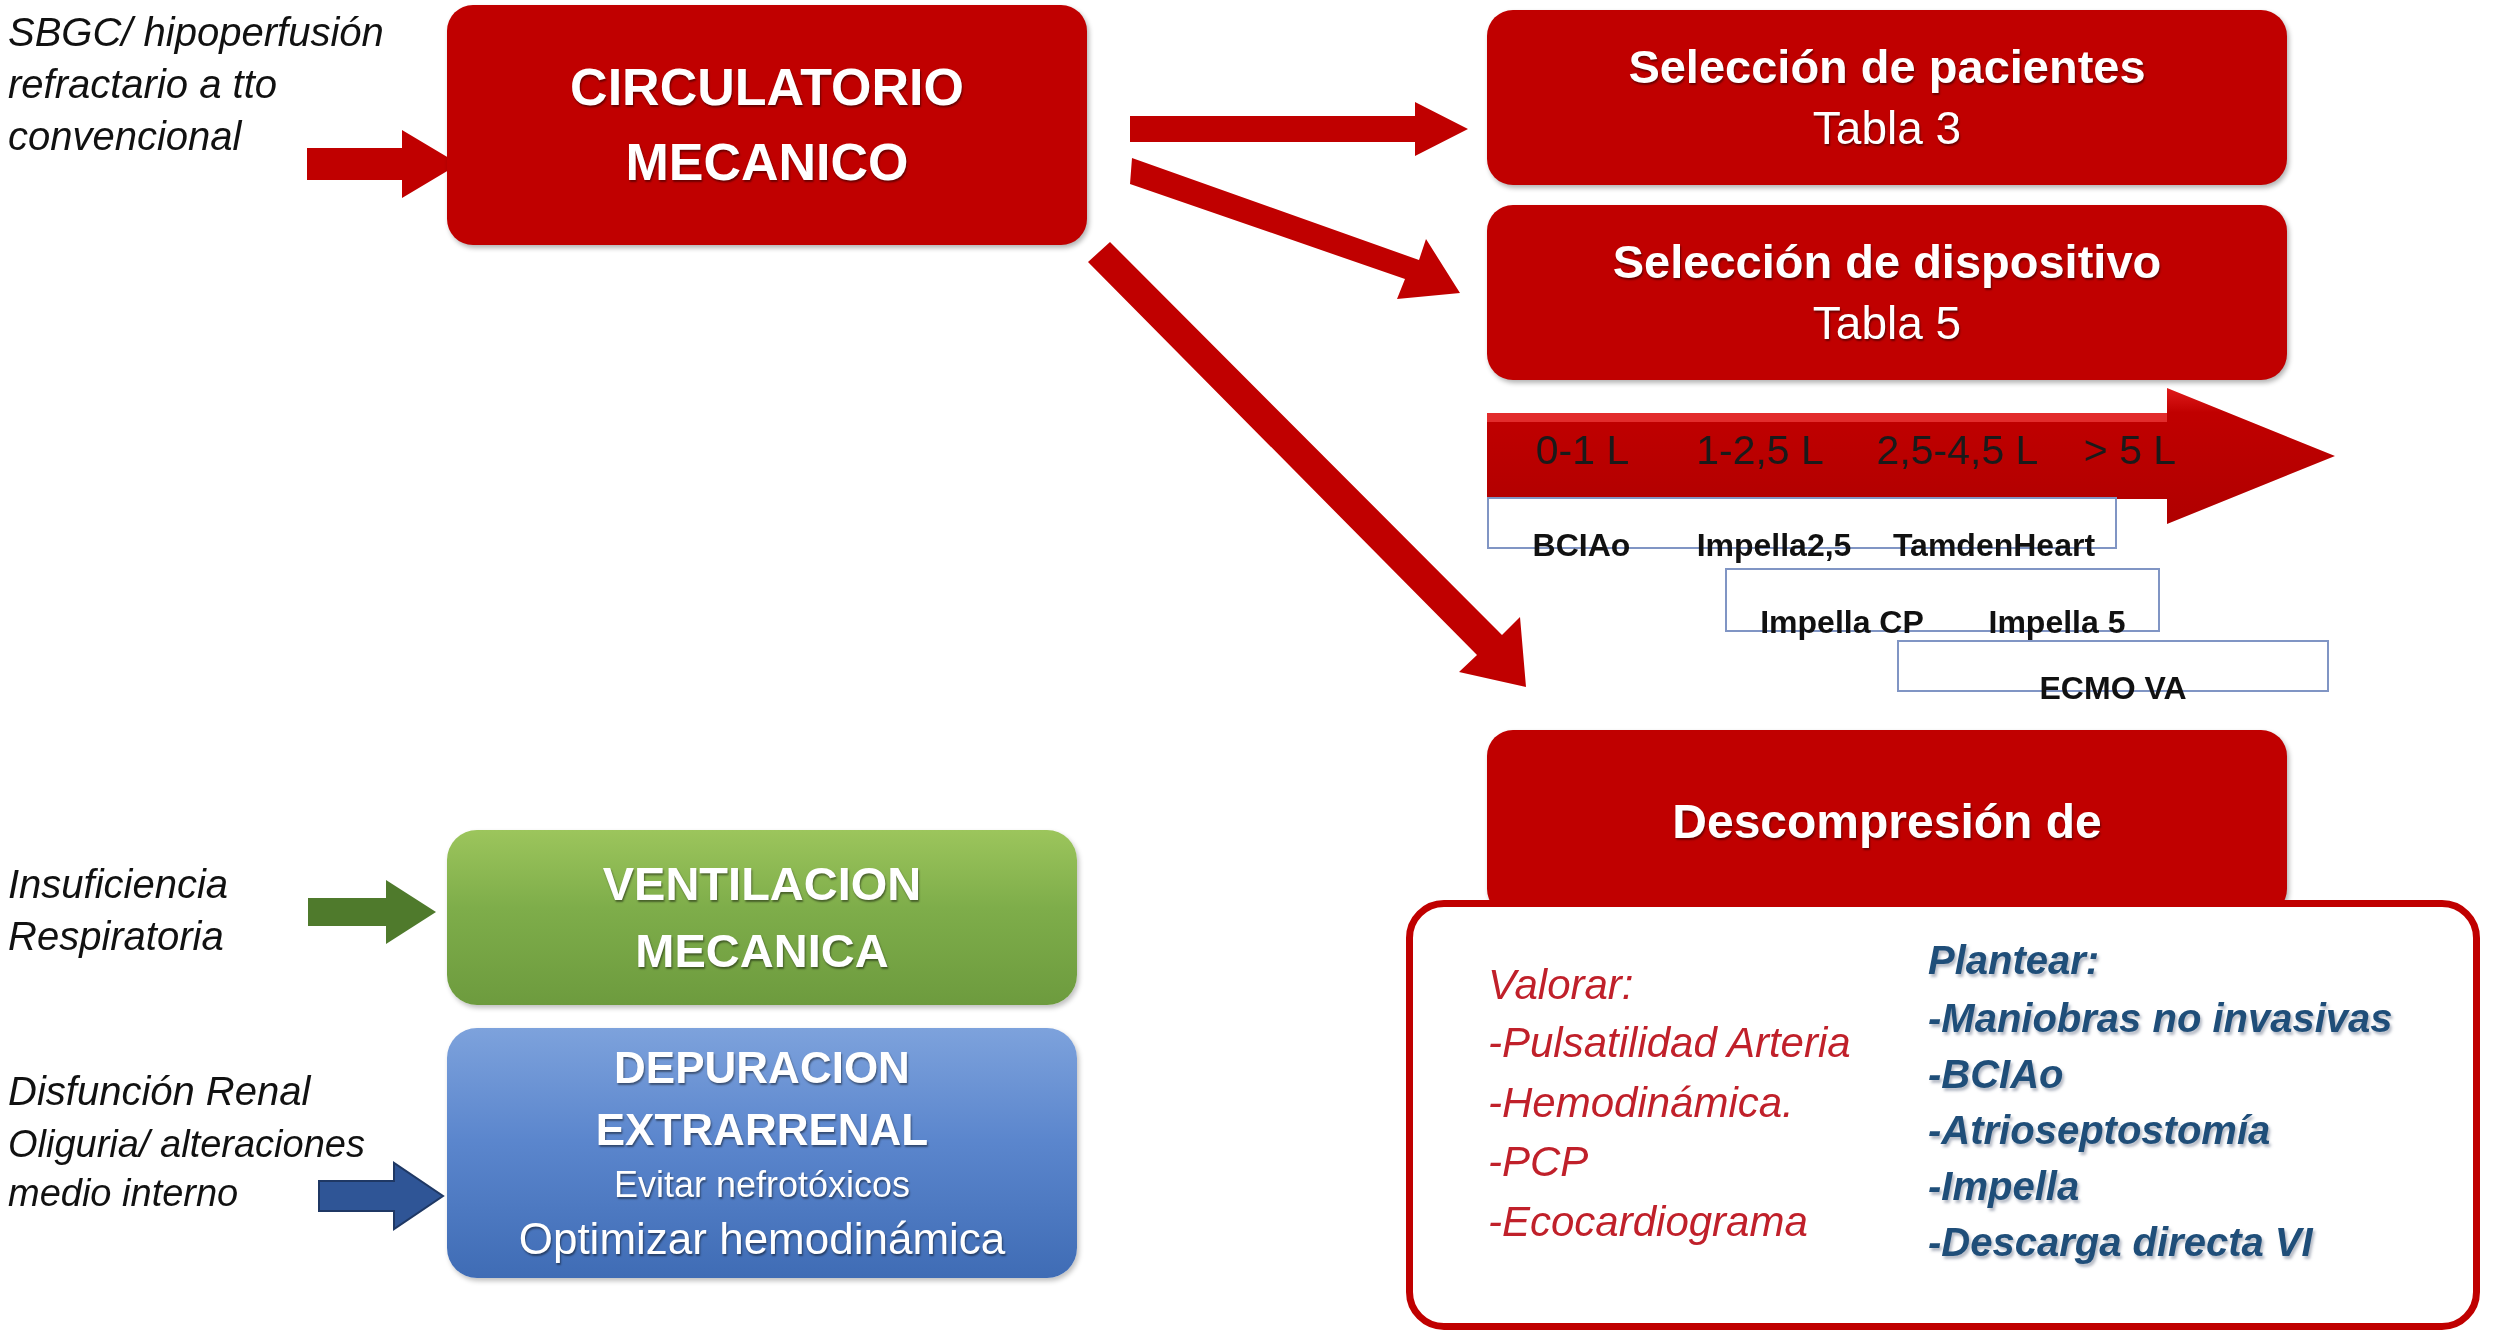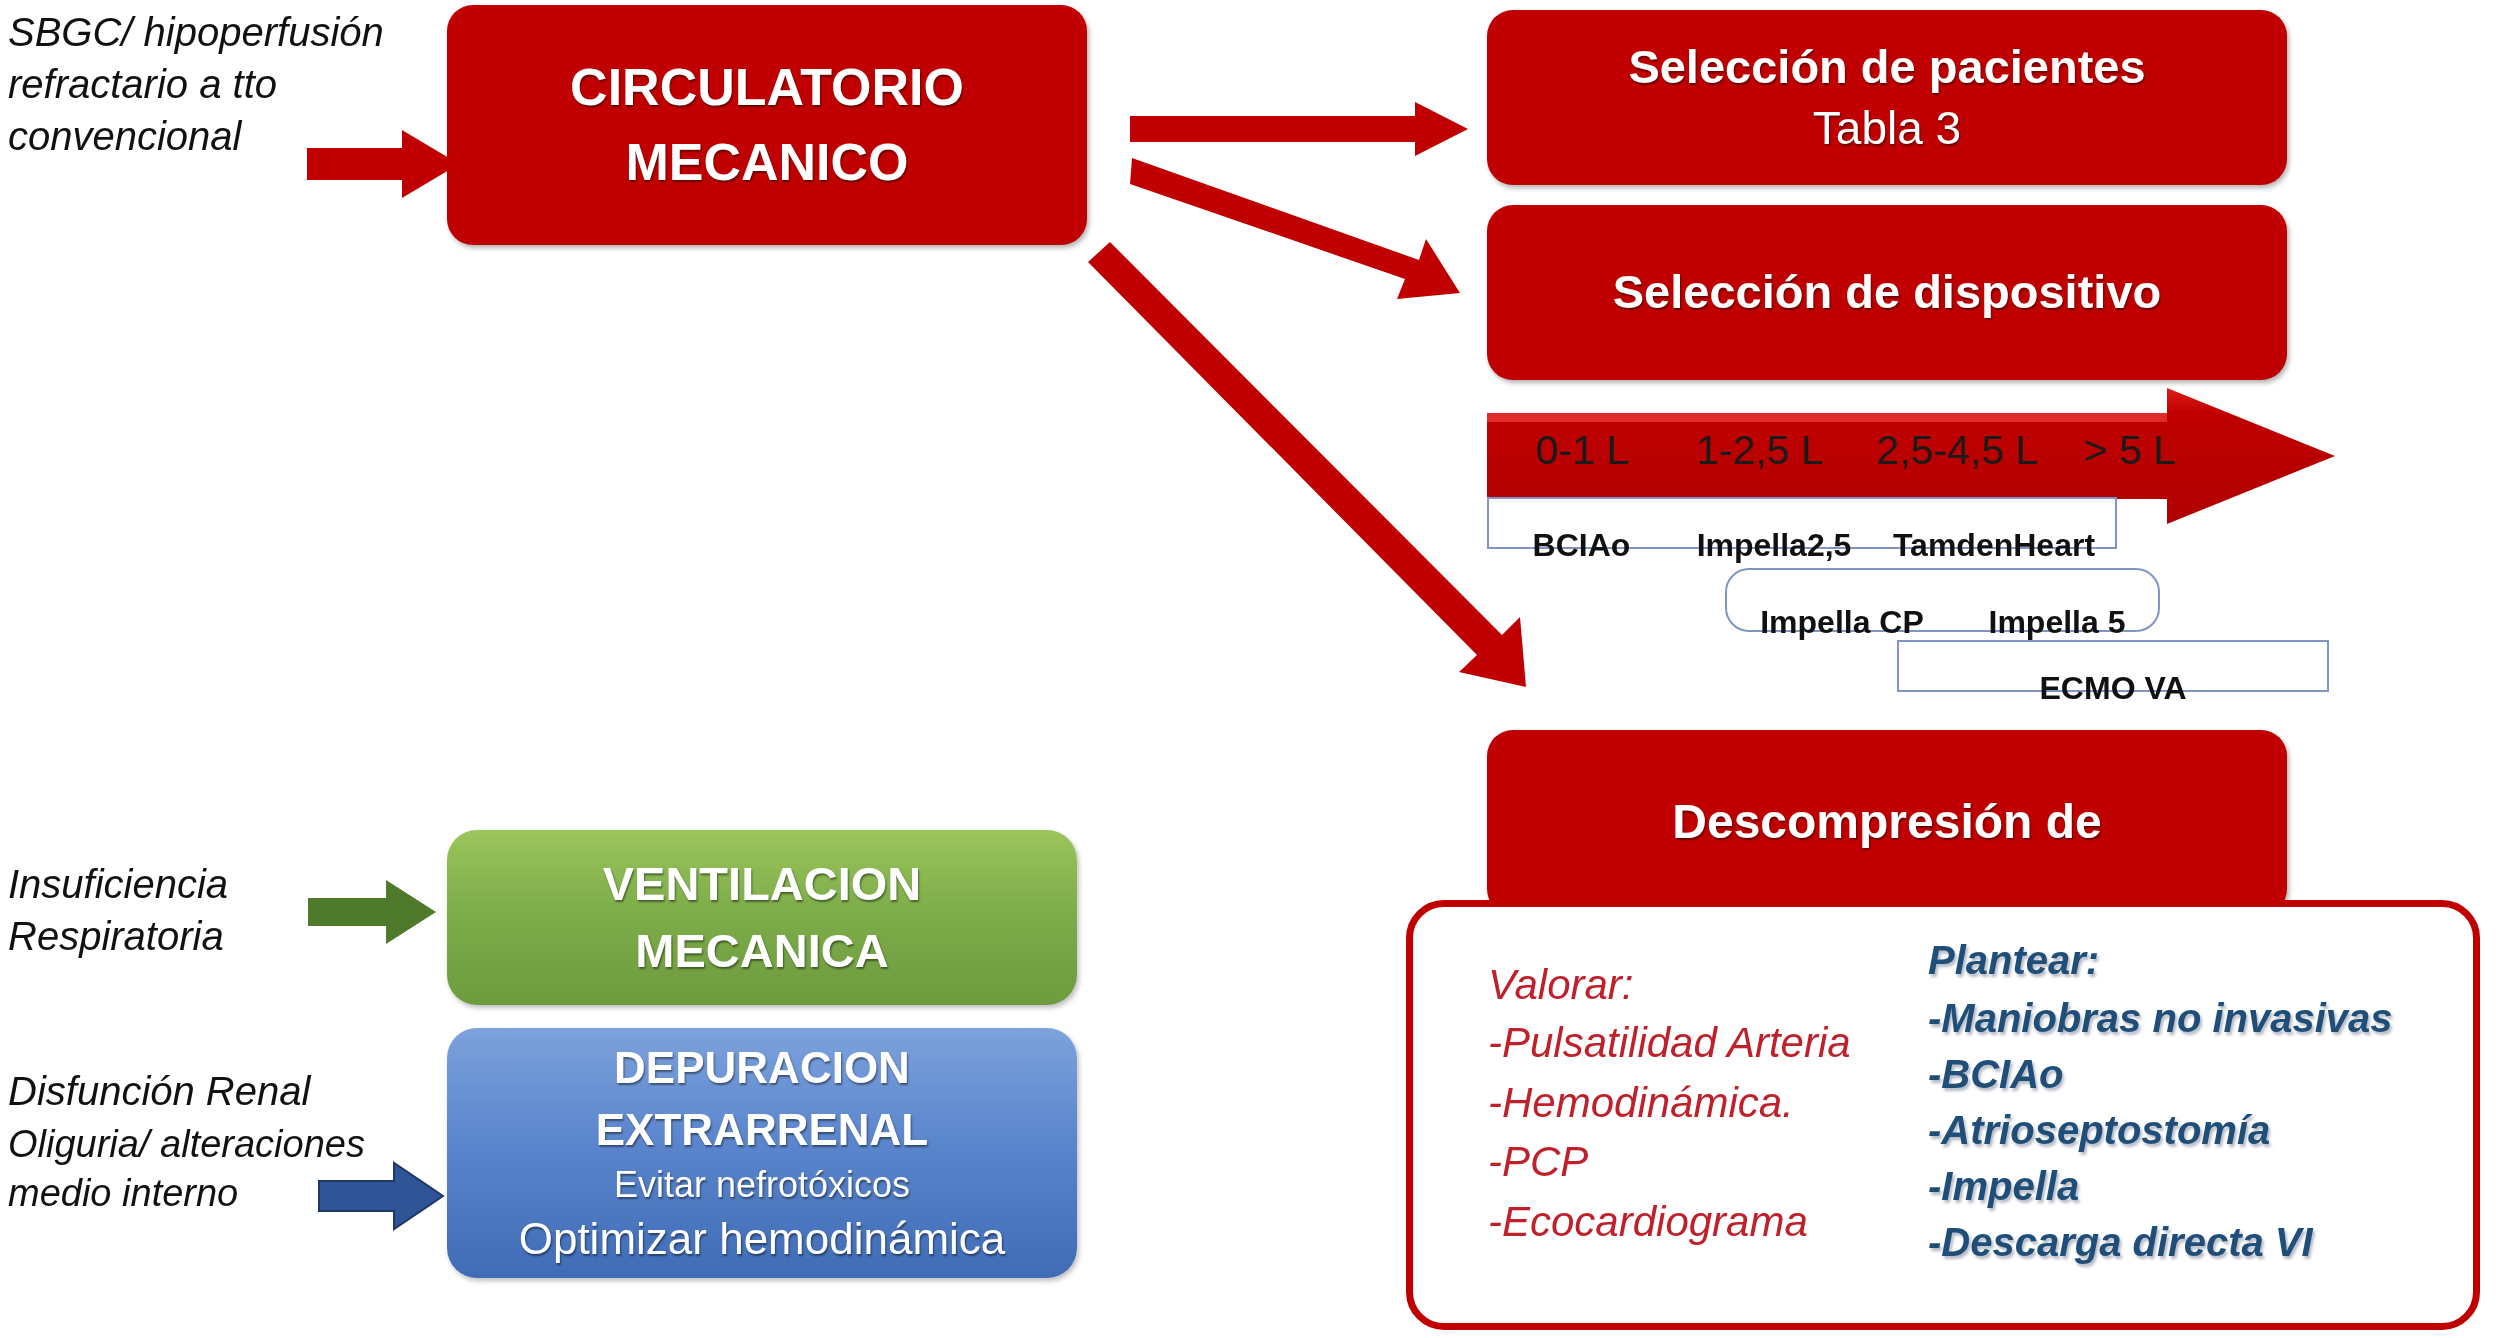--- a/index.html
+++ b/index.html
@@ -132,20 +132,21 @@
     </svg>
   </div>
 
   <div class="rbox red-box" style="left:1487px;top:10px;width:800px;height:175px;">
     <span class="l1 tshadow" style="font-size:47px;font-weight:bold;line-height:1.32;">Selección de pacientes</span>
     <span class="l2 tshadow" style="font-size:46px;font-weight:400;line-height:1.32;">Tabla 3</span>
   </div>
 
   <div class="rbox red-box" style="left:1487px;top:205px;width:800px;height:175px;">
     <span class="l1 tshadow" style="font-size:47px;font-weight:bold;line-height:1.32;">Selección de dispositivo</span>
+    <span class="l2 tshadow" style="font-size:46px;font-weight:400;line-height:1.32;">Tabla 5</span>
   </div>
 
   <div class="scale-arrow" style="left:1487px;top:388px;width:850px;height:140px;">
     <svg width="850" height="140" viewBox="0 0 850 140">
       <defs>
         <linearGradient id="sg" x1="0" y1="0" x2="0" y2="1">
           <stop offset="0%" stop-color="#e01b1b"></stop>
           <stop offset="18%" stop-color="#c00000"></stop>
           <stop offset="100%" stop-color="#b00000"></stop>
         </linearGradient>
@@ -161,21 +162,21 @@
     <span style="width:215px;">2,5-4,5 L</span>
     <span style="width:130px;">&gt; 5 L</span>
   </div>
 
   <div class="dev-box" style="left:1487px;top:497px;width:630px;height:52px;font-size:32px;">
     <span style="width:185px;">BCIAo</span>
     <span style="width:200px;">Impella2,5</span>
     <span style="width:240px;">TamdenHeart</span>
   </div>
 
-  <div class="dev-box" style="left:1725px;top:568px;width:435px;height:64px;font-size:32px;border-radius:24px;">
+  <div class="dev-box" style="left:1725px;top:568px;width:435px;height:64px;font-size:32px;">
     <span style="width:230px;">Impella CP</span>
     <span style="width:200px;">Impella 5</span>
   </div>
 
   <div class="dev-box" style="left:1897px;top:640px;width:432px;height:52px;font-size:32px;">
     <span style="width:100%;">ECMO VA</span>
   </div>
 
   <div class="rbox red-box" style="left:1487px;top:730px;width:800px;height:185px;border-radius:26px;">
     <span class="l1 tshadow" style="font-size:48px;font-weight:bold;line-height:1.38;">Descompresión de</span>

